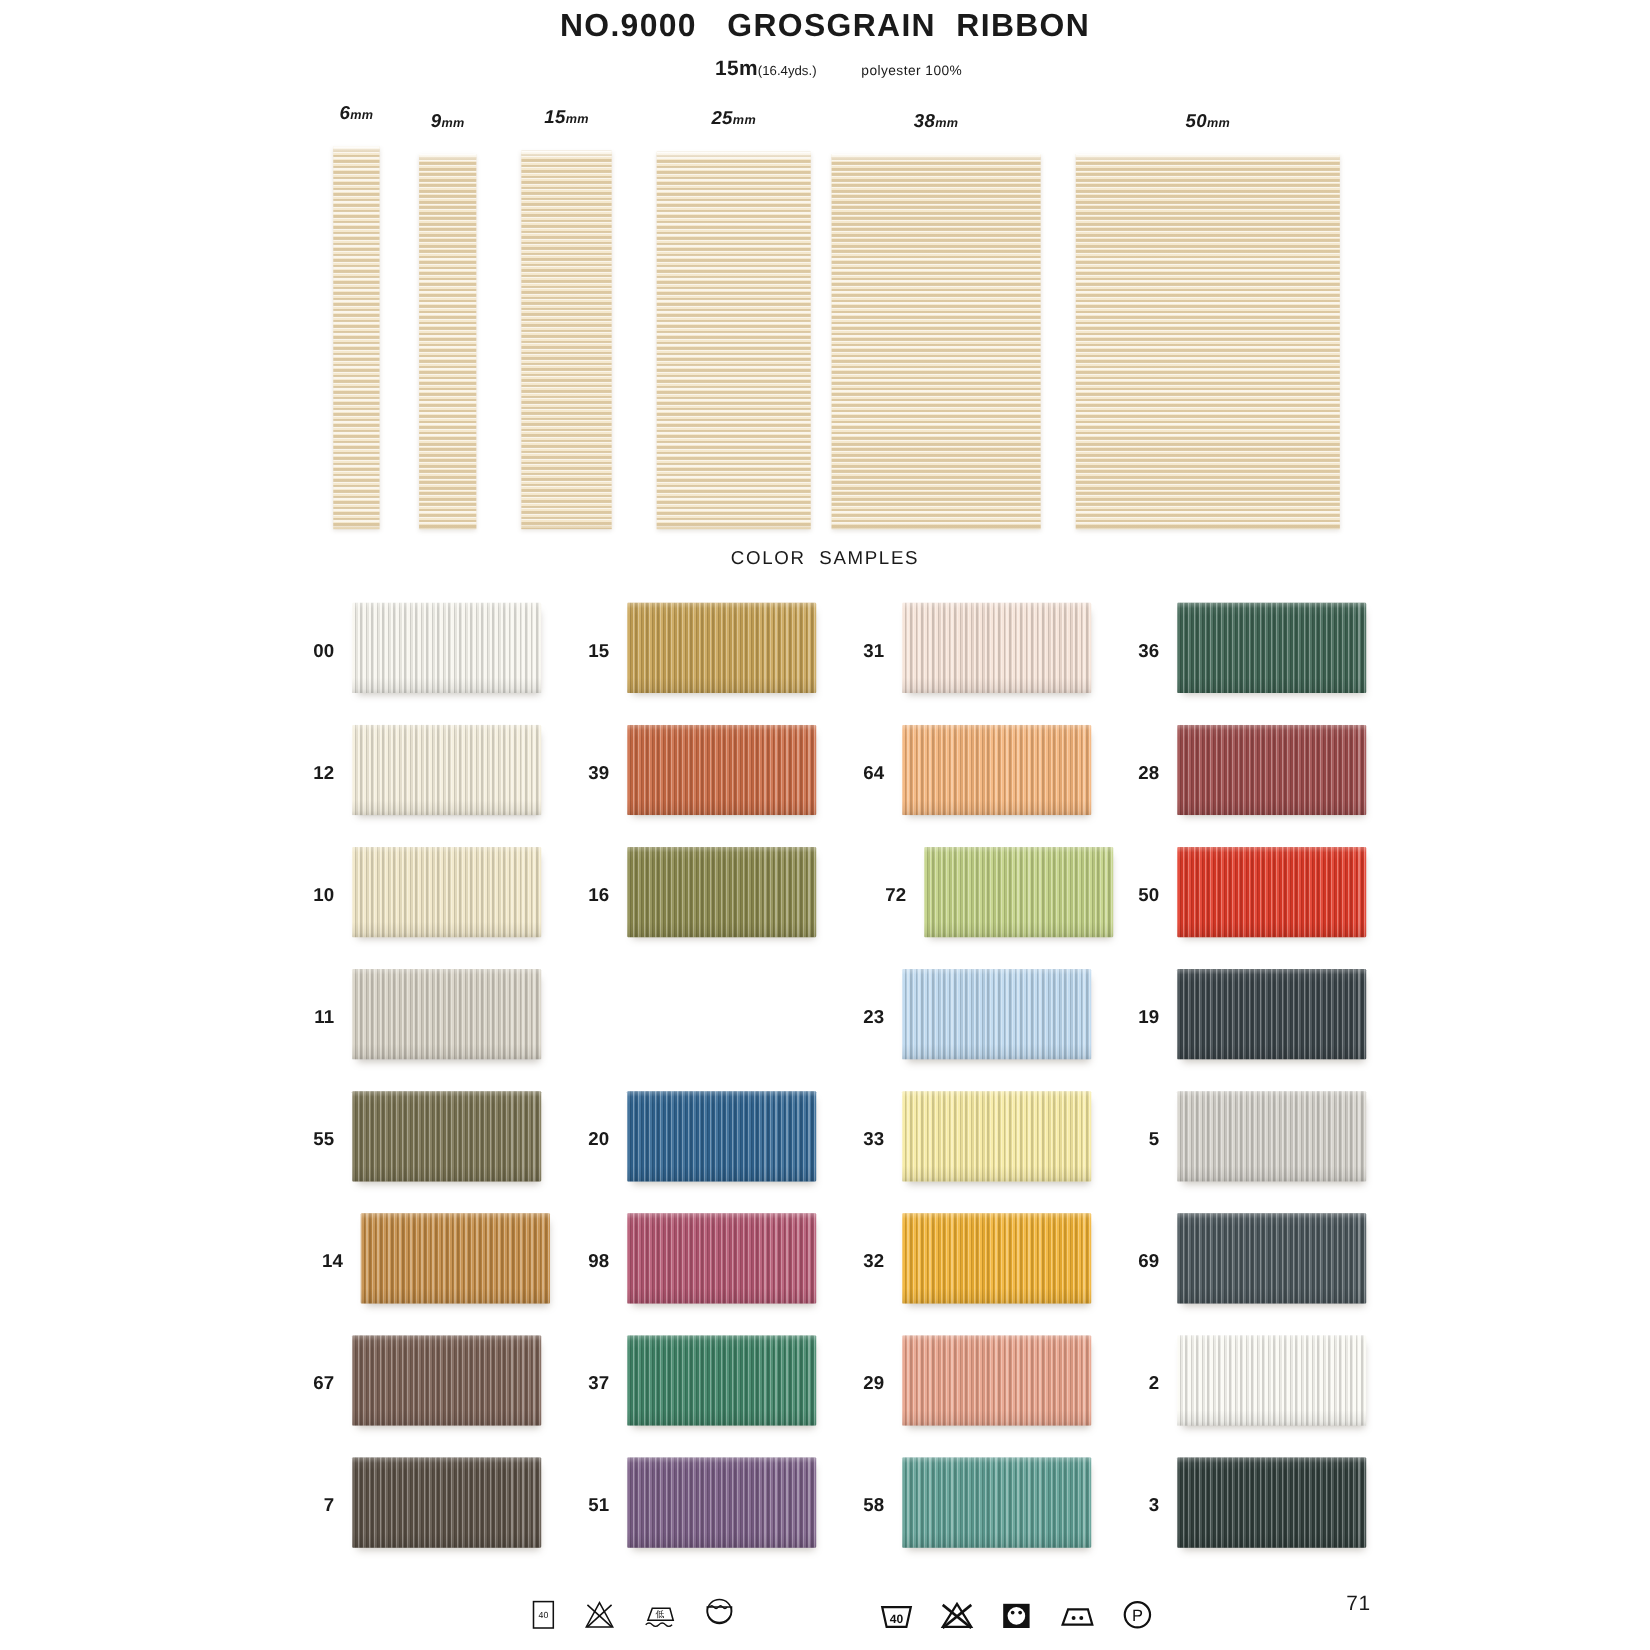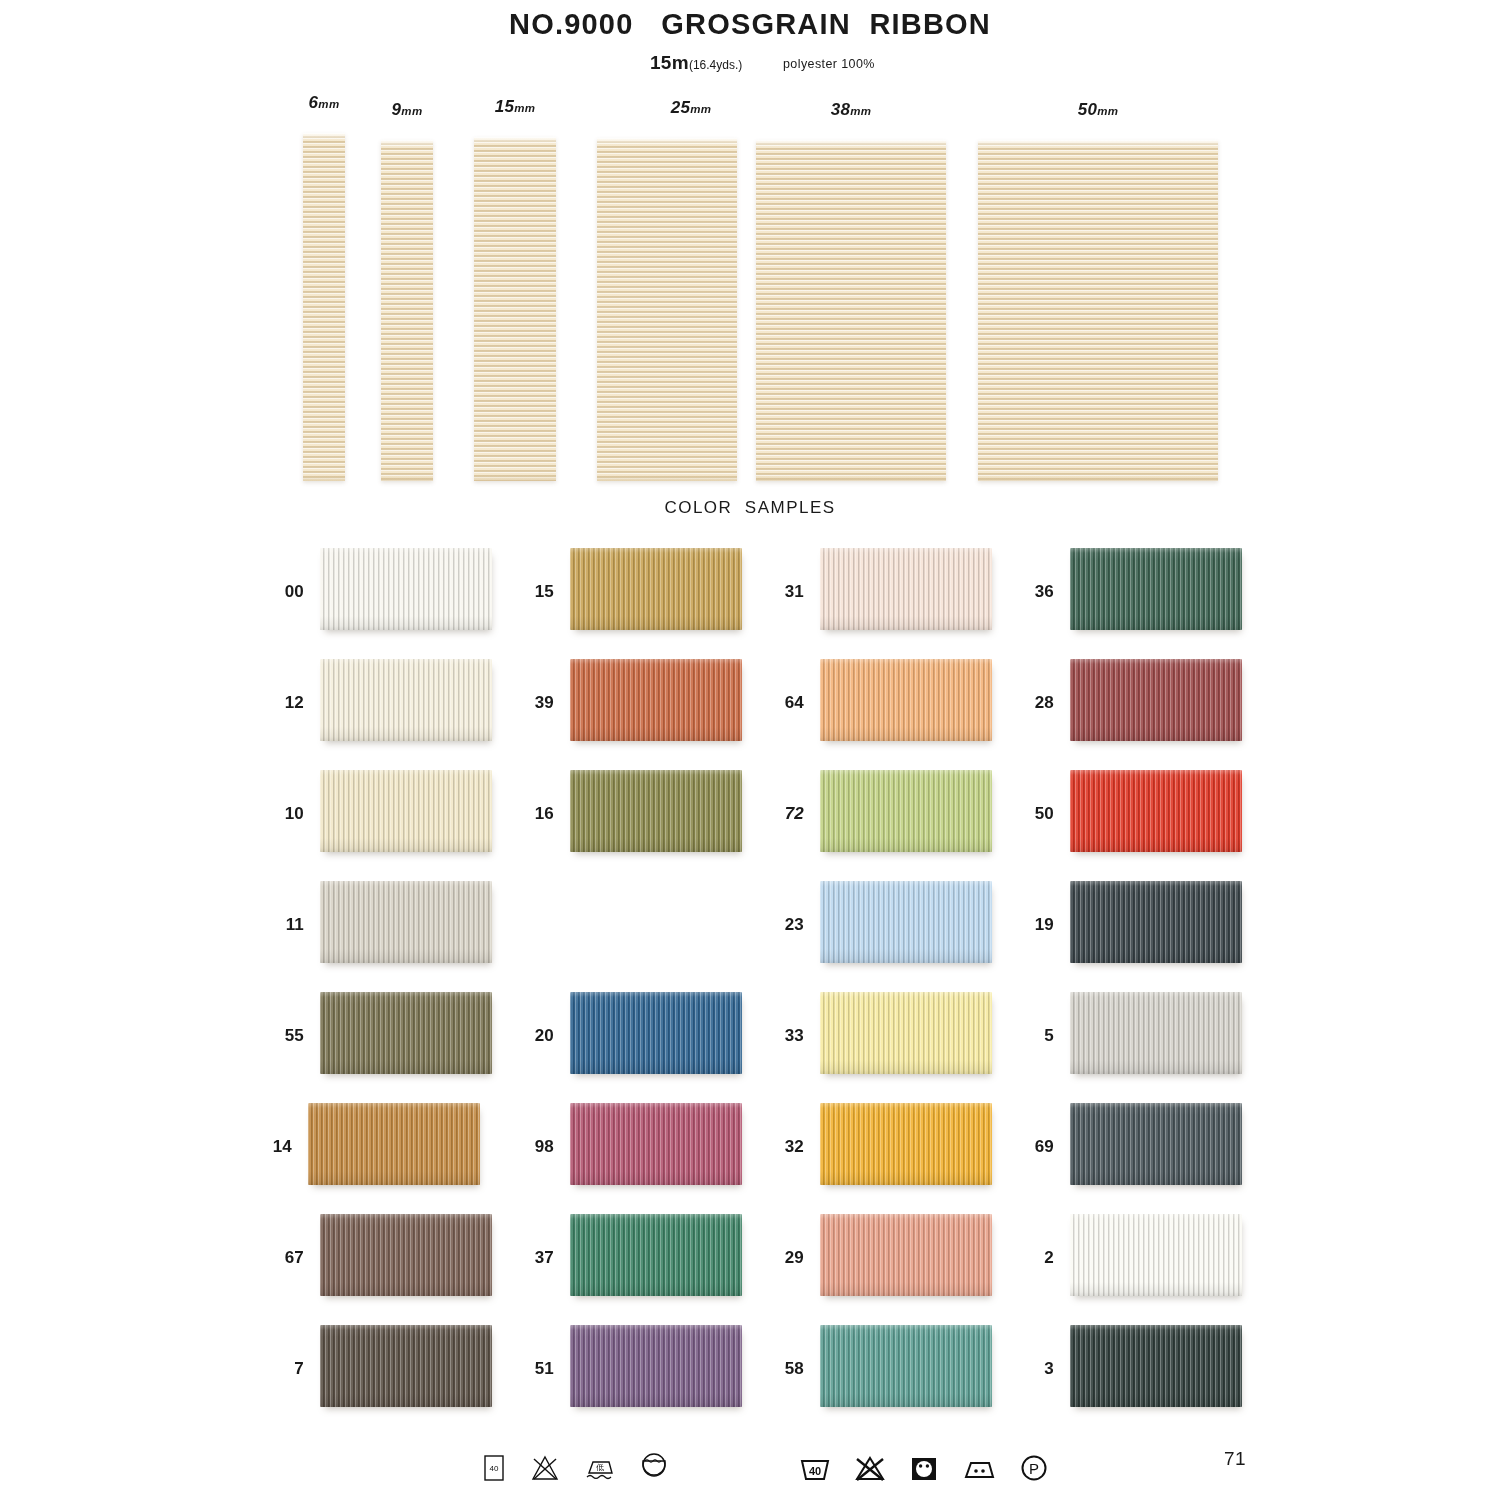--- a/index.html
+++ b/index.html
@@ -236,21 +236,21 @@
     </div>
     <div class="wsample" style="left: 381px; width: 52px; height: 381px;">
       <div class="wlabel" style="left: 50%; transform: translateX(-50%); width: auto;">9<span class="u">mm</span></div>
       <div class="ribbon-h" style="height: 341px;"></div>
     </div>
     <div class="wsample" style="left: 474px; width: 82px; height: 384px;">
       <div class="wlabel" style="left: 50%; transform: translateX(-50%); width: auto;">15<span class="u">mm</span></div>
       <div class="ribbon-h" style="height: 344px;"></div>
     </div>
     <div class="wsample" style="left: 597px; width: 140px; height: 383px;">
-      <div class="wlabel" style="left: 50%; transform: translateX(-50%); width: auto; margin-left: 24px;">25<span class="u">mm</span></div>
+      <div class="wlabel" style="left: 50%; transform: translateX(-50%); width: auto;">25<span class="u">mm</span></div>
       <div class="ribbon-h" style="height: 343px;"></div>
     </div>
     <div class="wsample" style="left: 756px; width: 190px; height: 381px;">
       <div class="wlabel" style="left: 50%; transform: translateX(-50%); width: auto;">38<span class="u">mm</span></div>
       <div class="ribbon-h" style="height: 341px;"></div>
     </div>
     <div class="wsample" style="left: 978px; width: 240px; height: 381px;">
       <div class="wlabel" style="left: 50%; transform: translateX(-50%); width: auto;">50<span class="u">mm</span></div>
       <div class="ribbon-h" style="height: 341px;"></div>
     </div>
@@ -292,21 +292,21 @@
       <div class="swatch-chip" style="background-color: rgb(156, 74, 74);"></div>
     </div>
     <div class="swatch-cell" style="left: 262px; top: 222px;">
       <div class="swatch-code">10</div>
       <div class="swatch-chip" style="background-color: rgb(242, 232, 200);"></div>
     </div>
     <div class="swatch-cell" style="left: 512px; top: 222px;">
       <div class="swatch-code">16</div>
       <div class="swatch-chip" style="background-color: rgb(140, 138, 78);"></div>
     </div>
-    <div class="swatch-cell" style="left: 762px; top: 222px; font-style: italic;">
+    <div class="swatch-cell" style="left: 782px; top: 222px;">
       <div class="swatch-code">72</div>
       <div class="swatch-chip" style="background-color: rgb(194, 210, 133);"></div>
     </div>
     <div class="swatch-cell" style="left: 1012px; top: 222px;">
       <div class="swatch-code">50</div>
       <div class="swatch-chip" style="background-color: rgb(224, 56, 38);"></div>
     </div>
     <div class="swatch-cell" style="left: 262px; top: 333px;">
       <div class="swatch-code">11</div>
       <div class="swatch-chip" style="background-color: rgb(216, 211, 198);"></div>
@@ -328,21 +328,21 @@
       <div class="swatch-chip" style="background-color: rgb(47, 100, 145);"></div>
     </div>
     <div class="swatch-cell" style="left: 762px; top: 444px;">
       <div class="swatch-code">33</div>
       <div class="swatch-chip" style="background-color: rgb(247, 235, 162);"></div>
     </div>
     <div class="swatch-cell" style="left: 1012px; top: 444px;">
       <div class="swatch-code">5</div>
       <div class="swatch-chip" style="background-color: rgb(213, 210, 203);"></div>
     </div>
-    <div class="swatch-cell" style="left: 250px; top: 555px;">
+    <div class="swatch-cell" style="left: 270px; top: 555px;">
       <div class="swatch-code">14</div>
       <div class="swatch-chip" style="background-color: rgb(195, 138, 67);"></div>
     </div>
     <div class="swatch-cell" style="left: 512px; top: 555px;">
       <div class="swatch-code">98</div>
       <div class="swatch-chip" style="background-color: rgb(179, 85, 112);"></div>
     </div>
     <div class="swatch-cell" style="left: 762px; top: 555px;">
       <div class="swatch-code">32</div>
       <div class="swatch-chip" style="background-color: rgb(242, 178, 50);"></div>

